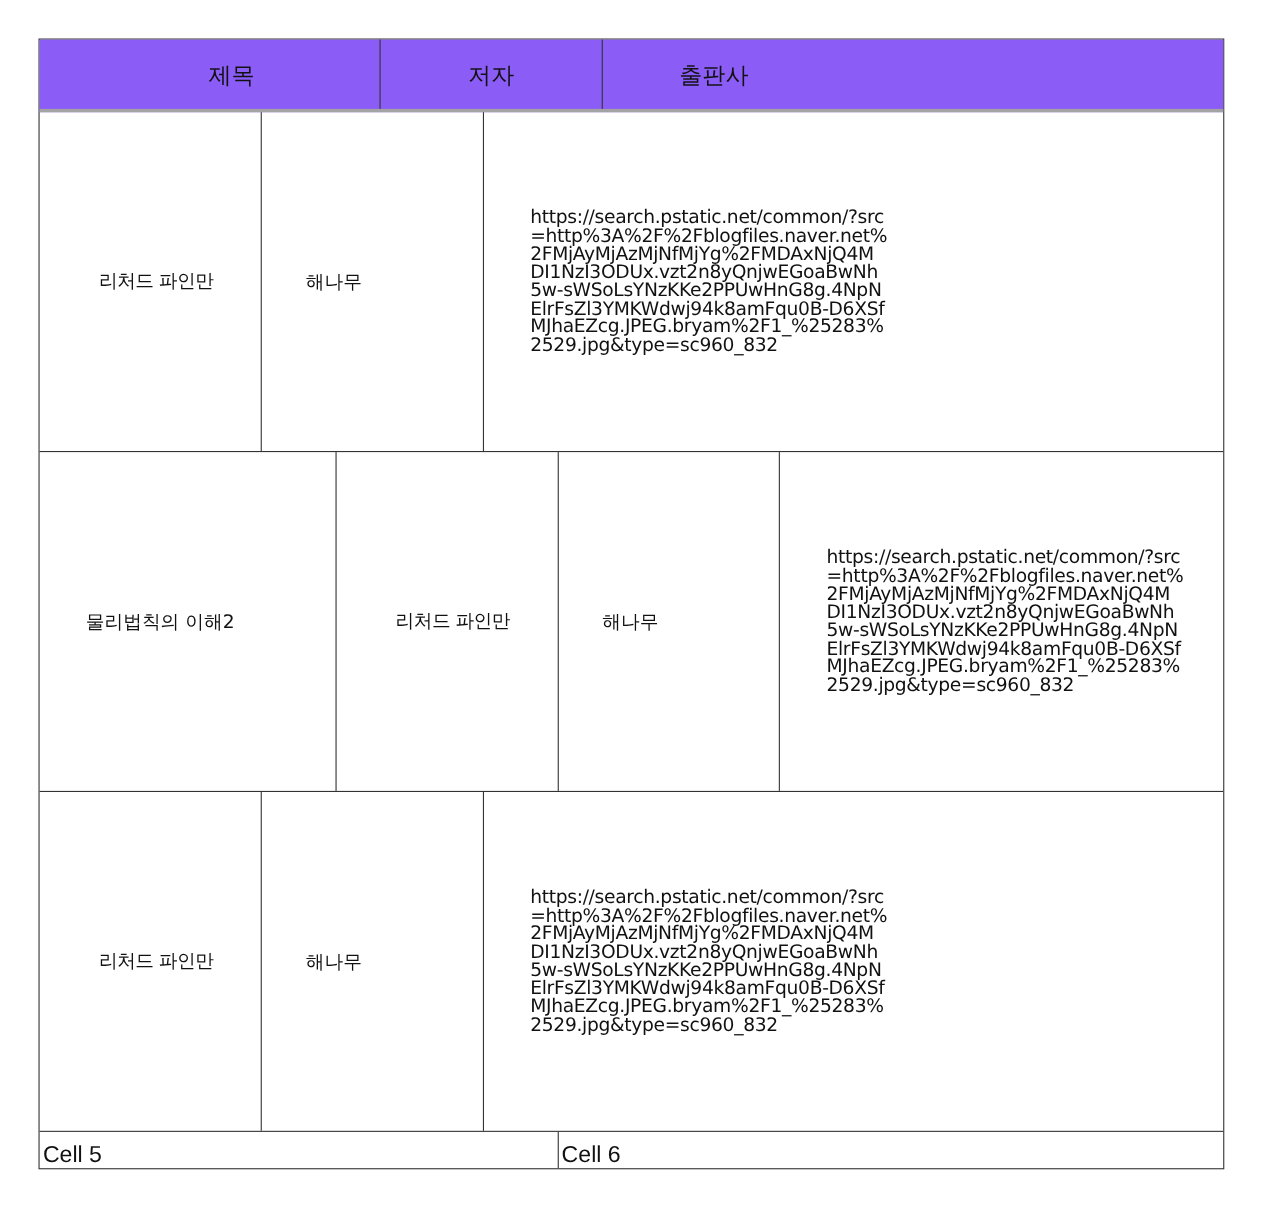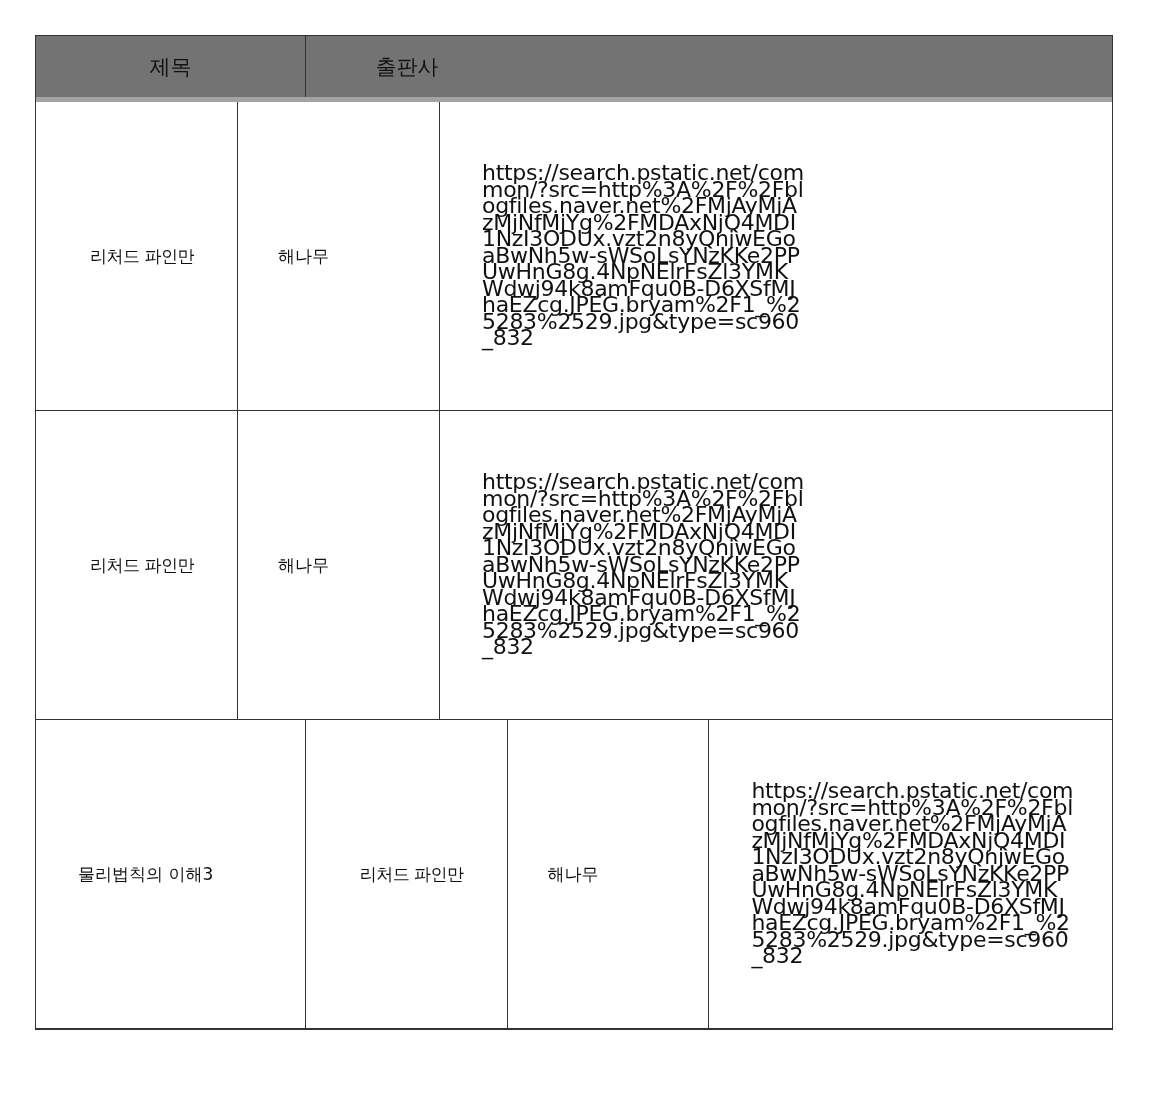--- a/index.html
+++ b/index.html
@@ -2,42 +2,58 @@
 <html><head>
 <meta charset="utf-8">
 <style>
   html, body { margin:0; padding:0; background:#ffffff; }
   body { width:1164px; height:1104px; position:relative; font-family:"DejaVu Sans", sans-serif; color:#111; }
   .tbl { position:absolute; left:35px; top:35px; width:1078px; border:1px solid #333; box-sizing:border-box; }
   .row { display:flex; box-sizing:border-box; }
   .cell { box-sizing:border-box; border-right:1px solid #333; display:flex; align-items:center; }
   .cell:last-child { border-right:none; }
   .c1 { width:270px; } .c2 { width:202px;justify-content:center; } .c3 { width:202px; } .c4 { width:403px; }
-  .hdr { height:66px; background:#737373; border-bottom:5px solid #a3a3a3; }
+  .hdr { height:66px; background:#8b5cf6; border-bottom:3px solid #a3a3a3;padding-left:40px; }
   .hdr .cell { justify-content:center; font-size:21px; }
   .body-row { height:309px; border-bottom:1px solid #333; }
   .body-row .cell { font-size:17px; }
   .c1txt { padding-left:42px; }
   .c2txt { padding-left:27px; width:120px; line-height:17px; letter-spacing:-0.5px; }
   .c3txt { padding-left:40px; }
-  .url { padding-left:42px; padding-right:36px; font-size:22px; line-height:16.5px; word-break:break-all; letter-spacing:-0.3px; }
+  .url { padding-left:42px; padding-right:36px; font-size:17px; line-height:16.5px; word-break:break-all; letter-spacing:-0.3px; }
   .foot { height:33px; }
   .foot .cell { font-family:"Liberation Sans", sans-serif; font-size:21px; align-items:flex-end; padding-left:3px; }
   .fa { width:472px; } .fb { width:605px; }
 </style>
 </head>
 <body>
 
 <div class="tbl">
   <div class="row hdr">
     <div class="cell c1">제목</div>
+    <div class="cell c2">저자</div>
     <div class="cell c3">출판사</div>
   </div>
 
   <div class="row body-row">
+    <div class="cell c2">
+        <span class="c2txt">리처드 파인만</span>
+      </div>
+    <div class="cell c3">
+        <span class="c3txt">해나무</span>
+      </div>
+    <div class="cell c4">
+        <span class="url">https://search.pstatic.net/common/?src=http%3A%2F%2Fblogfiles.naver.net%2FMjAyMjAzMjNfMjYg%2FMDAxNjQ4MDI1NzI3ODUx.vzt2n8yQnjwEGoaBwNh5w-sWSoLsYNzKKe2PPUwHnG8g.4NpNElrFsZl3YMKWdwj94k8amFqu0B-D6XSfMJhaEZcg.JPEG.bryam%2F1_%25283%2529.jpg&amp;type=sc960_832</span>
+      </div>
+  </div>
+
+  <div class="row body-row">
+    <div class="cell c1">
+        <span class="c1txt">물리법칙의 이해2</span>
+      </div>
     <div class="cell c2">
         <span class="c2txt">리처드 파인만</span>
       </div>
     <div class="cell c3">
         <span class="c3txt">해나무</span>
       </div>
     <div class="cell c4">
         <span class="url">https://search.pstatic.net/common/?src=http%3A%2F%2Fblogfiles.naver.net%2FMjAyMjAzMjNfMjYg%2FMDAxNjQ4MDI1NzI3ODUx.vzt2n8yQnjwEGoaBwNh5w-sWSoLsYNzKKe2PPUwHnG8g.4NpNElrFsZl3YMKWdwj94k8amFqu0B-D6XSfMJhaEZcg.JPEG.bryam%2F1_%25283%2529.jpg&amp;type=sc960_832</span>
       </div>
   </div>
@@ -47,28 +63,17 @@
         <span class="c2txt">리처드 파인만</span>
       </div>
     <div class="cell c3">
         <span class="c3txt">해나무</span>
       </div>
     <div class="cell c4">
         <span class="url">https://search.pstatic.net/common/?src=http%3A%2F%2Fblogfiles.naver.net%2FMjAyMjAzMjNfMjYg%2FMDAxNjQ4MDI1NzI3ODUx.vzt2n8yQnjwEGoaBwNh5w-sWSoLsYNzKKe2PPUwHnG8g.4NpNElrFsZl3YMKWdwj94k8amFqu0B-D6XSfMJhaEZcg.JPEG.bryam%2F1_%25283%2529.jpg&amp;type=sc960_832</span>
       </div>
   </div>
 
-  <div class="row body-row">
-    <div class="cell c1">
-        <span class="c1txt">물리법칙의 이해3</span>
-      </div>
-    <div class="cell c2">
-        <span class="c2txt">리처드 파인만</span>
-      </div>
-    <div class="cell c3">
-        <span class="c3txt">해나무</span>
-      </div>
-    <div class="cell c4">
-        <span class="url">https://search.pstatic.net/common/?src=http%3A%2F%2Fblogfiles.naver.net%2FMjAyMjAzMjNfMjYg%2FMDAxNjQ4MDI1NzI3ODUx.vzt2n8yQnjwEGoaBwNh5w-sWSoLsYNzKKe2PPUwHnG8g.4NpNElrFsZl3YMKWdwj94k8amFqu0B-D6XSfMJhaEZcg.JPEG.bryam%2F1_%25283%2529.jpg&amp;type=sc960_832</span>
-      </div>
+  <div class="row foot">
+    <div class="cell fa">Cell 5</div>
+    <div class="cell fb">Cell 6</div>
   </div>
-
 </div>
 
 </body></html>

